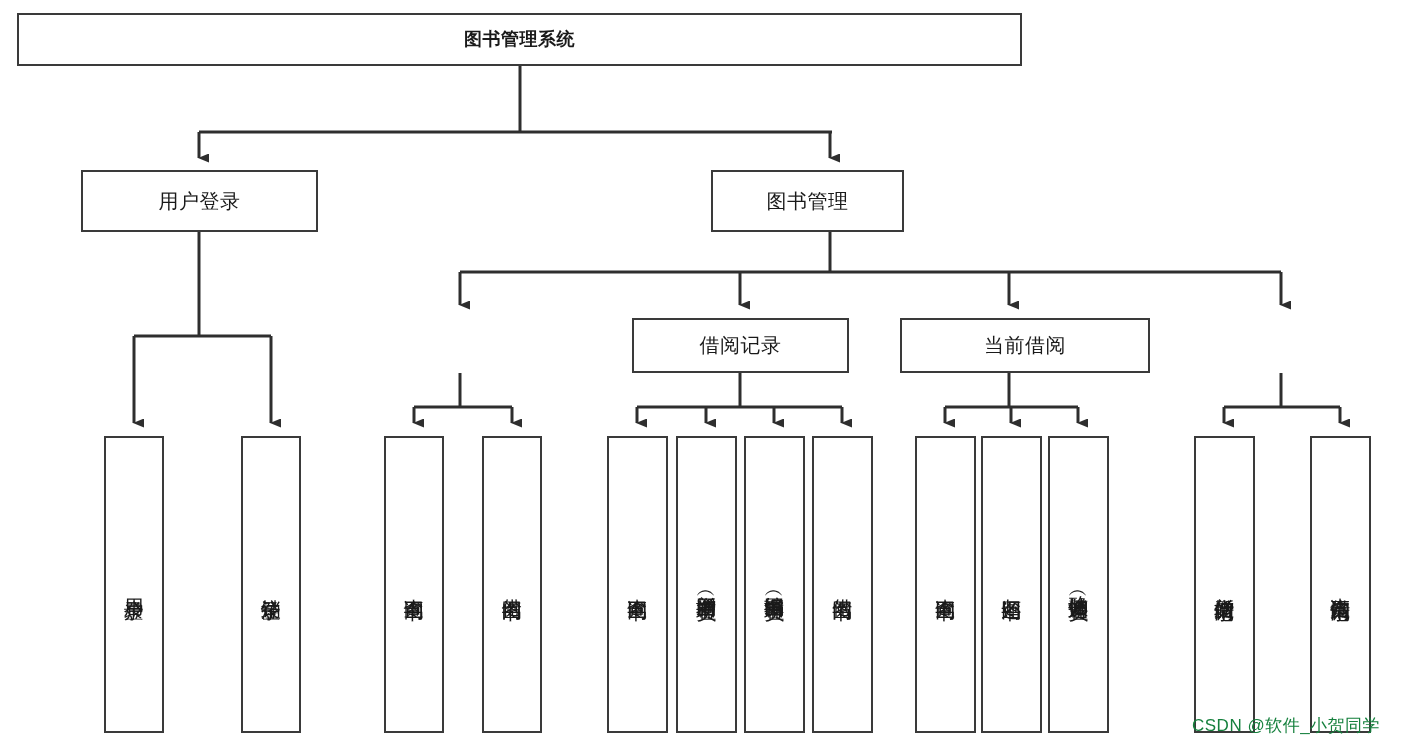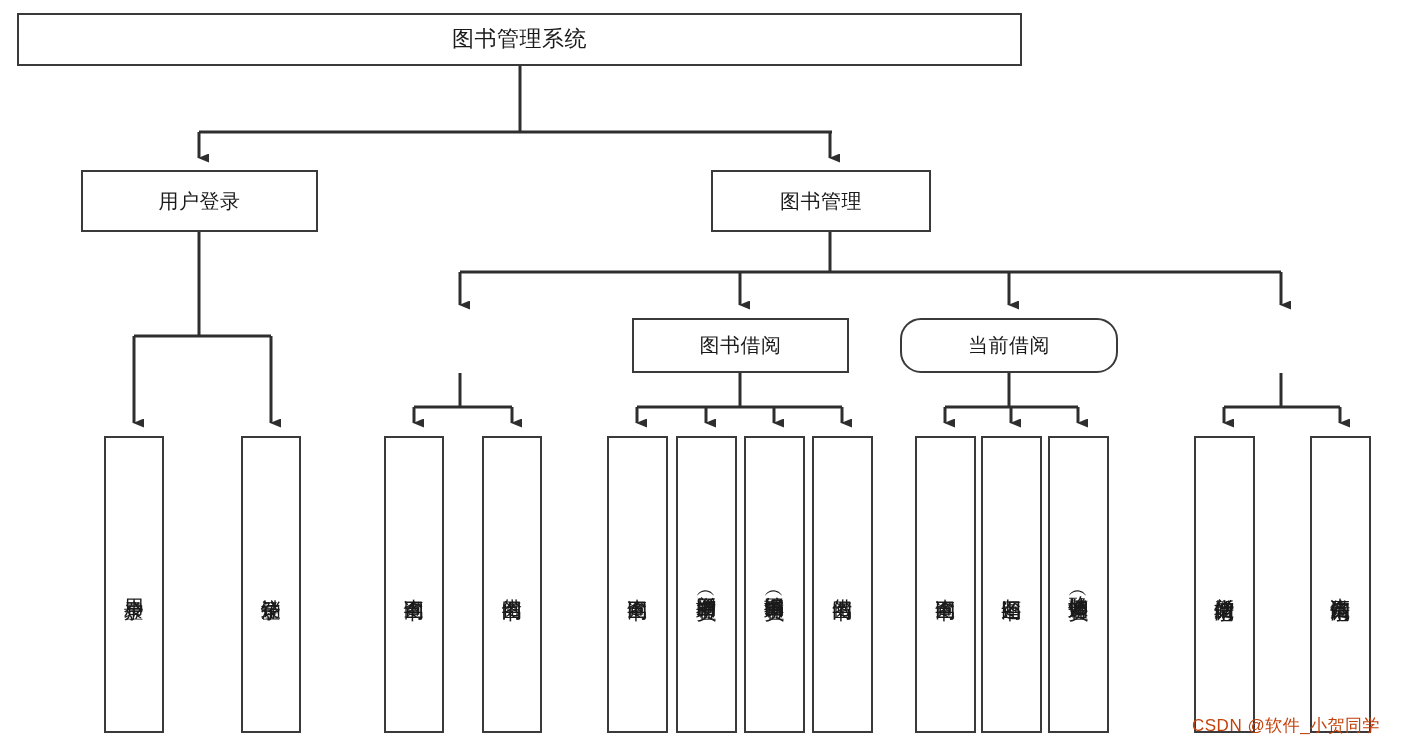--- a/index.html
+++ b/index.html
@@ -25,21 +25,21 @@
     z-index:2;
   }
   .node .label{
     display:block;
     text-align:center;
     line-height:1.12;
     letter-spacing:0.5px;
   }
   
   .node.h .label{font-size:21px;}
-  .node.root .label{font-size:22px;}
+  .node.root .label{font-size:18px;font-weight:bold;}
   .node.l2 .label{font-size:20px;}
 
   
   .node.leaf{
     border-width:2.5px;
     align-items:center;
     justify-content:center;
   }
   .node.leaf .label{
     writing-mode:vertical-rl;
@@ -48,21 +48,21 @@
     line-height:1.22;
     letter-spacing:1px;
     white-space:nowrap;
     max-height:100%;
   }
 
   .watermark{
     position:absolute;
     left:1192px;top:714px;
     font-size:17px;
-    color:#c2410c;
+    color:#15803d;
     letter-spacing:0.5px;
     white-space:nowrap;
     z-index:5;
     font-family:"Liberation Sans","DejaVu Sans",sans-serif;
   }
 </style>
 </head>
 <body>
 
 <div id="canvas">
@@ -117,28 +117,28 @@
     </g>
   </svg>
 
   <div class="node root h" style="left:17px;top:13px;width:1005px;height:53px;">
     <span class="label">图书管理系统</span>
   </div>
 
   <div class="node h l2" style="left:81px;top:170px;width:237px;height:62px;">
     <span class="label">用户登录</span>
   </div>
-  <div class="node h l2" style="left:711px;top:170px;width:220px;height:62px;">
+  <div class="node h l2" style="left:711px;top:170px;width:193px;height:62px;">
     <span class="label">图书管理</span>
   </div>
 
   <div class="node h l2" style="left:632px;top:318px;width:217px;height:55px;">
-    <span class="label">图书借阅</span>
+    <span class="label">借阅记录</span>
   </div>
-  <div class="node h l2" style="left:900px;top:318px;width:218px;height:55px;border-radius:21px;">
+  <div class="node h l2" style="left:900px;top:318px;width:250px;height:55px;">
     <span class="label">当前借阅</span>
   </div>
 
   <div class="node leaf" style="left:104px;top:436px;width:60px;height:297px;">
     <span class="label">用户登录</span>
   </div>
   <div class="node leaf" style="left:241px;top:436px;width:60px;height:297px;">
     <span class="label">注销登录</span>
   </div>
 

